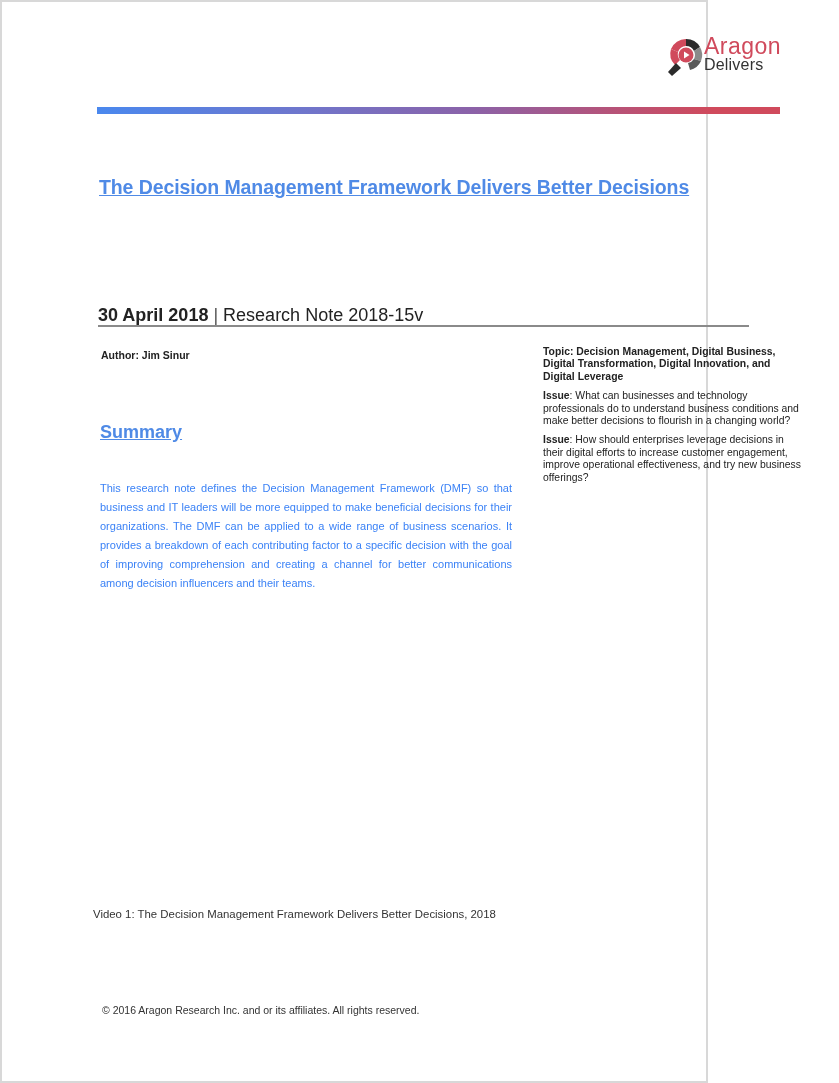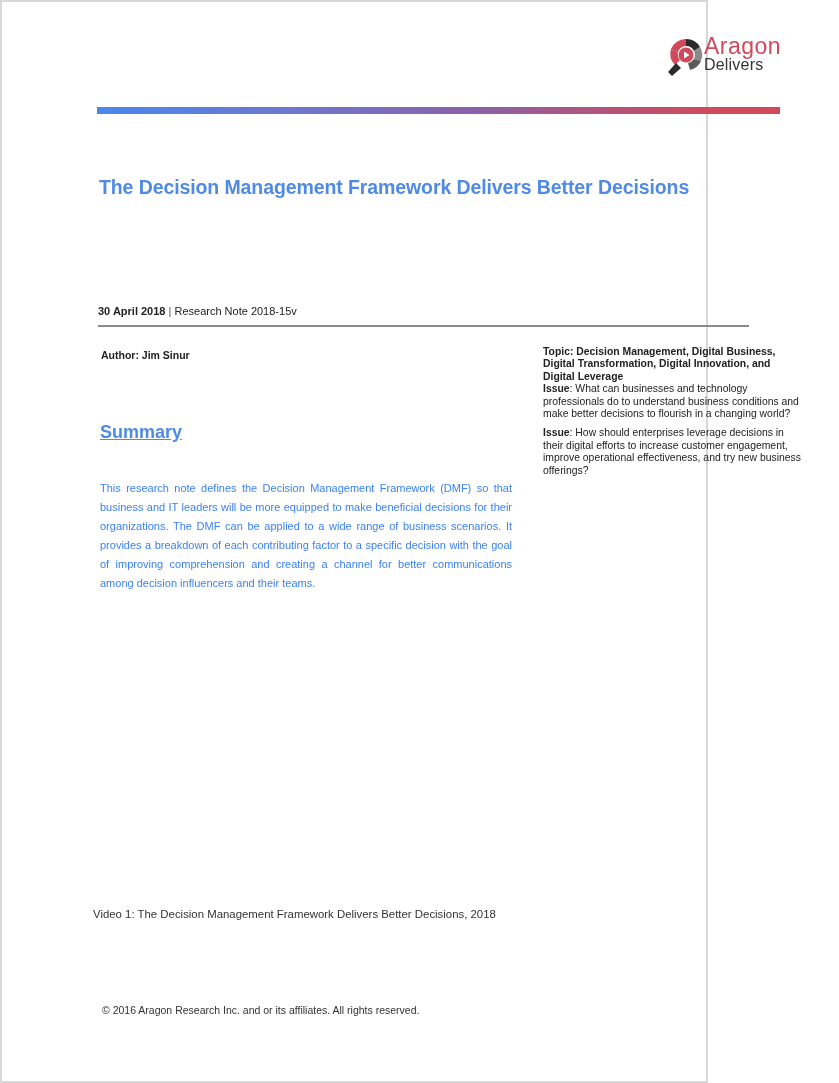--- a/index.html
+++ b/index.html
@@ -14,30 +14,30 @@
     .logo-text { position: absolute; left: 38px; top: 0; }
     .logo-aragon { font-size: 23px; line-height: 22px; color: #d04a5c; letter-spacing: 0.5px; font-weight: normal; }
     .logo-research { font-size: 16px; line-height: 18px; color: #333333; margin-top: -1px; letter-spacing: 0.2px; }
 
     .gradient-bar {
       position: absolute; left: 95px; top: 105px; width: 683px; height: 7px;
       background: linear-gradient(to right, #4a88ee 0%, #6f76cc 30%, #8b62a8 55%, #b55379 75%, #d04a5c 90%, #d04a5c 100%);
     }
     .doc-title {
       position: absolute; left: 97px; top: 174px; width: 720px;
-      font-size: 19.5px; font-weight: bold; color: #4f8ae6; white-space: nowrap; letter-spacing: -0.1px;
+      font-size: 19.5px; font-weight: bold; color: #4f8ae6; white-space: nowrap; letter-spacing: -0.1px; text-decoration: underline;
     }
-    .meta-line { position: absolute; left: 96px; top: 303px; font-size: 11px; color: #222; white-space: nowrap; }
+    .meta-line { position: absolute; left: 96px; top: 303px; font-size: 18px; color: #222; white-space: nowrap; }
     .meta-line .date { font-weight: bold; }
     .meta-line .sep { color: #555; }
     .meta-rule { position: absolute; left: 96px; top: 323px; width: 651px; height: 2px; background: #8a8a8a; }
     .author { position: absolute; left: 99px; top: 347px; font-size: 10.5px; font-weight: bold; color: #222; }
 
     .right-col { position: absolute; left: 541px; top: 344px; width: 258px; font-size: 10.4px; line-height: 12.4px; color: #222; }
-    .topic { font-weight: bold; }
+    .topic { font-weight: bold; margin-bottom: 7px; }
     .issue { margin-bottom: 7px; }
     .issue .issue-label { font-weight: bold; }
 
     .summary-heading { position: absolute; left: 98px; top: 420px; font-size: 18px; font-weight: bold; color: #4f8ae6; text-decoration: underline; }
     .summary-body {
       position: absolute; left: 98px; top: 477px; width: 412px;
       font-size: 11px; line-height: 19.1px; color: #3b82f6; text-align: justify;
     }
     .video-caption {
       position: absolute; left: 91px; top: 905px; width: 420px;

